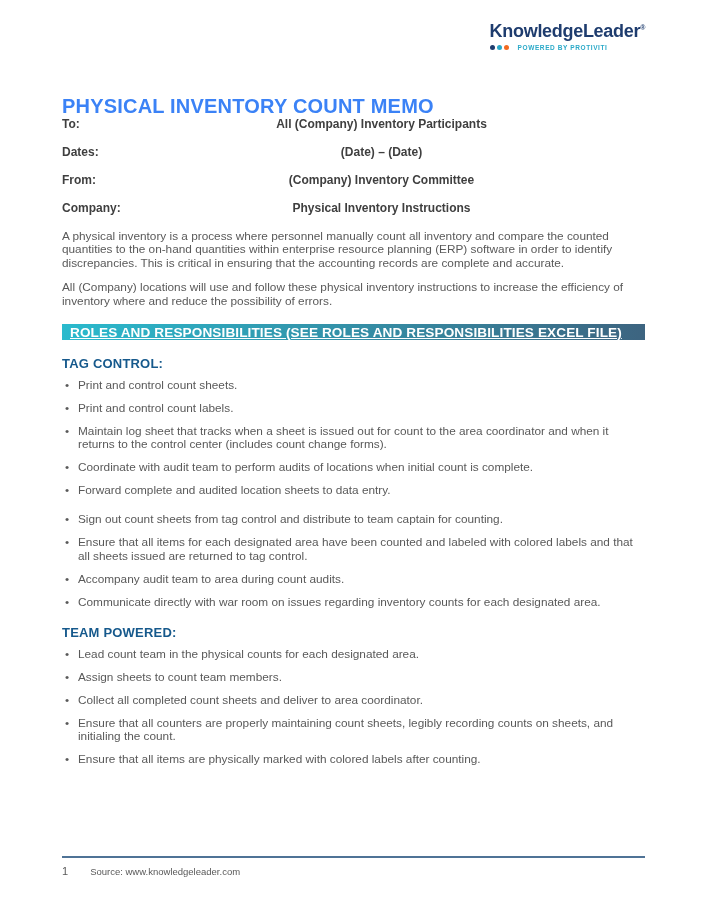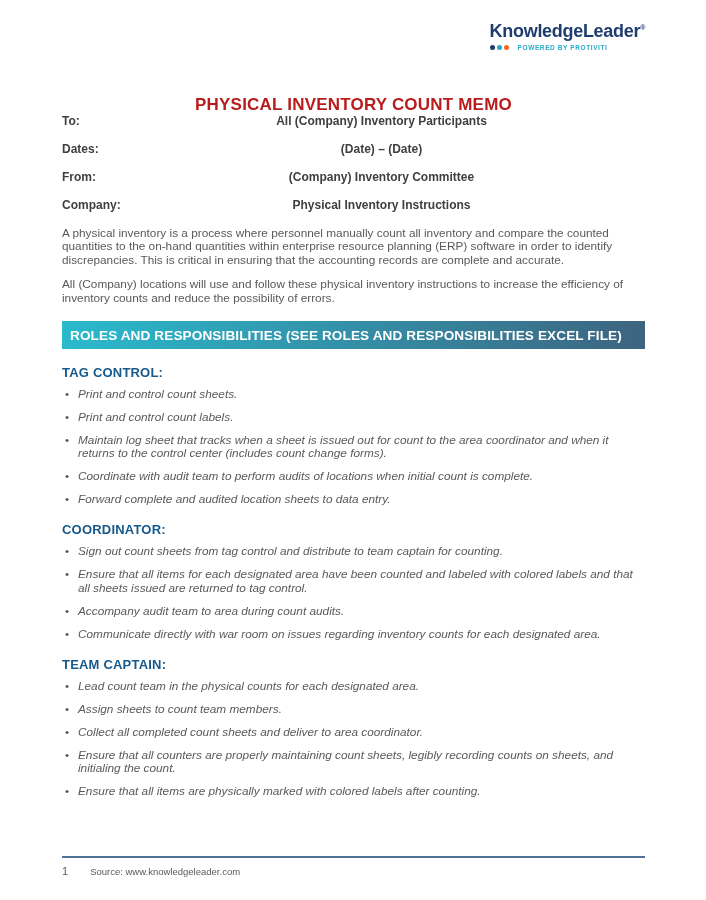--- a/index.html
+++ b/index.html
@@ -52,25 +52,24 @@
     font-size: 6.5px;
     font-weight: bold;
     letter-spacing: 0.6px;
     color: #2aa9c8;
   }
 
   
   .doc-title {
     clear: both;
     padding-top: 44px;
-    text-align: center;
-    font-size: 17px;
+    font-size: 20px;
     font-weight: bold;
     letter-spacing: 0.2px;
-    color: #b91c1c;
+    color: #3b82f6;
   }
 
   
   .memo-header { }
   .memo-row {
     display: flex;
     margin-bottom: 15px;
     font-size: 12px;
     font-weight: bold;
     color: #3f3f3f;
@@ -84,29 +83,30 @@
   .paragraph {
     font-size: 11.8px;
     line-height: 13.4px;
     color: #595959;
     margin-bottom: 11px;
   }
 
   
   .section-banner {
     margin-top: 16px;
-    height: 28px;
+    height: 16px;
     display: flex;
     align-items: center;
     padding-left: 8px;
     background: linear-gradient(to right, #2abacd, #3d6480);
     color: #ffffff;
     font-size: 13.6px;
     font-weight: bold;
     letter-spacing: 0.1px;
+    text-decoration: underline;
   }
 
   
   .section { margin-top: 16px; }
   .section-heading {
     font-size: 13px;
     font-weight: bold;
     color: #16598c;
     letter-spacing: 0.2px;
     margin-bottom: 8px;
@@ -116,21 +116,21 @@
     font-size: 11.8px;
     line-height: 13.4px;
     color: #595959;
     margin-bottom: 9.5px;
   }
   .bullet-marker {
     flex: 0 0 16px;
     padding-left: 3px;
     color: #595959;
   }
-  .bullet-text { flex: 1; font-style: italic; }
+  .bullet-text { flex: 1; }
 
   
   .footer {
     position: absolute;
     left: 62px;
     right: 61px;
     top: 856px;
   }
   .footer-rule {
     border-top: 2px solid #4f7396;
@@ -185,21 +185,21 @@
       <span class="memo-value">(Company) Inventory Committee</span>
     </div>
     <div class="memo-row">
       <span class="memo-label">Company:</span>
       <span class="memo-value">Physical Inventory Instructions</span>
     </div>
   </div>
 
   <div class="intro">
     <p class="paragraph">A physical inventory is a process where personnel manually count all inventory and compare the counted quantities to the on-hand quantities within enterprise resource planning (ERP) software in order to identify discrepancies. This is critical in ensuring that the accounting records are complete and accurate.</p>
-    <p class="paragraph">All (Company) locations will use and follow these physical inventory instructions to increase the efficiency of inventory counts and reduce the possibility of errors.</p>
+    <p class="paragraph">All (Company) locations will use and follow these physical inventory instructions to increase the efficiency of inventory where and reduce the possibility of errors.</p>
   </div>
 
   <div class="section-banner">ROLES AND RESPONSIBILITIES (SEE ROLES AND RESPONSIBILITIES EXCEL FILE)</div>
 
   <div class="section">
     <div class="section-heading">TAG CONTROL:</div>
     <div class="bullet">
       <span class="bullet-marker">•</span>
       <span class="bullet-text">Print and control count sheets.</span>
     </div>
@@ -215,41 +215,40 @@
       <span class="bullet-marker">•</span>
       <span class="bullet-text">Coordinate with audit team to perform audits of locations when initial count is complete.</span>
     </div>
     <div class="bullet">
       <span class="bullet-marker">•</span>
       <span class="bullet-text">Forward complete and audited location sheets to data entry.</span>
     </div>
   </div>
 
   <div class="section">
-    <div class="section-heading">COORDINATOR:</div>
     <div class="bullet">
       <span class="bullet-marker">•</span>
       <span class="bullet-text">Sign out count sheets from tag control and distribute to team captain for counting.</span>
     </div>
     <div class="bullet">
       <span class="bullet-marker">•</span>
       <span class="bullet-text">Ensure that all items for each designated area have been counted and labeled with colored labels and that all sheets issued are returned to tag control.</span>
     </div>
     <div class="bullet">
       <span class="bullet-marker">•</span>
       <span class="bullet-text">Accompany audit team to area during count audits.</span>
     </div>
     <div class="bullet">
       <span class="bullet-marker">•</span>
       <span class="bullet-text">Communicate directly with war room on issues regarding inventory counts for each designated area.</span>
     </div>
   </div>
 
   <div class="section">
-    <div class="section-heading">TEAM CAPTAIN:</div>
+    <div class="section-heading">TEAM POWERED:</div>
     <div class="bullet">
       <span class="bullet-marker">•</span>
       <span class="bullet-text">Lead count team in the physical counts for each designated area.</span>
     </div>
     <div class="bullet">
       <span class="bullet-marker">•</span>
       <span class="bullet-text">Assign sheets to count team members.</span>
     </div>
     <div class="bullet">
       <span class="bullet-marker">•</span>

